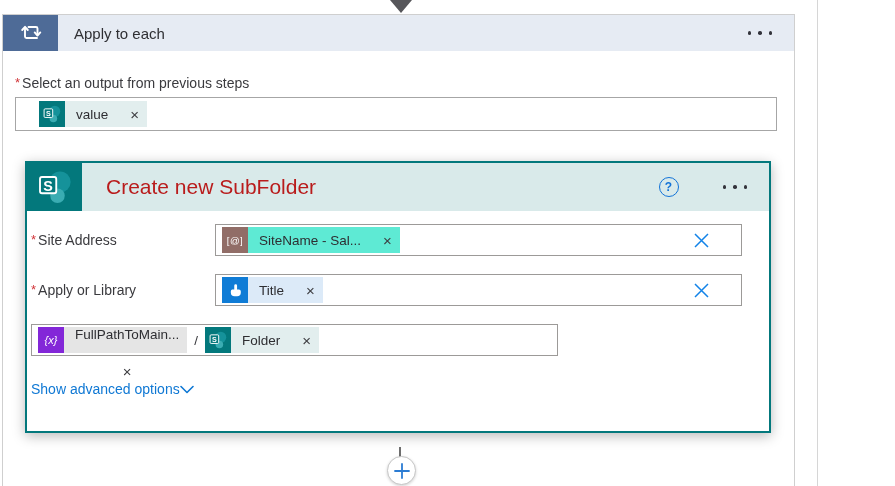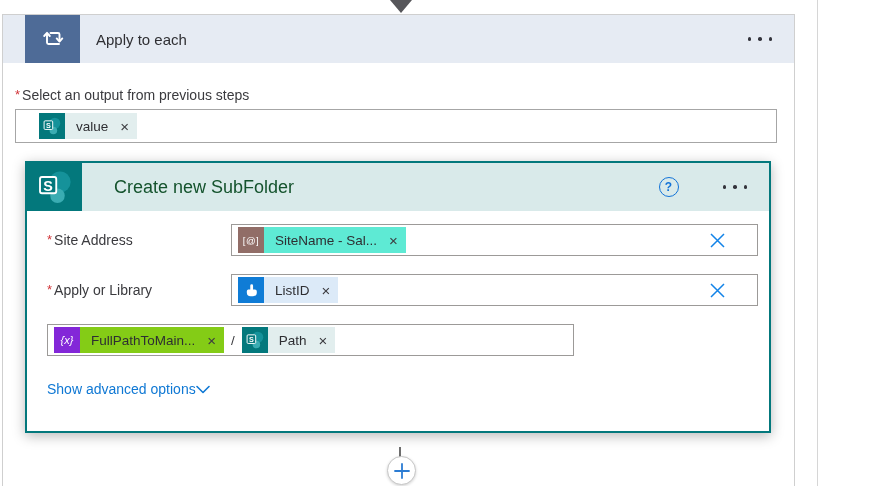--- a/index.html
+++ b/index.html
@@ -9,59 +9,59 @@
 
   
   .v-divider { position:absolute; left:817px; top:0; width:1px; height:486px; background:#d6d6d6; }
 
   
   .top-arrow { position:absolute; left:390px; top:0; width:22px; height:13px; }
 
   
   .scope { position:absolute; left:2px; top:14px; width:793px; height:480px;
     background:#fff; border:1px solid #cfcfcf; }
-  .scope-header { display:flex; align-items:stretch; height:48px; background:#e6ebf3; cursor:pointer;padding-left:22px; }
+  .scope-header { display:flex; align-items:stretch; height:36px; background:#e6ebf3; cursor:pointer; }
   .scope-icon { width:55px; background:#4e6b97; display:flex; align-items:center; justify-content:center; flex:none; }
   .scope-title { display:flex; align-items:center; padding-left:16px; font-size:15px; color:#2f2f33; flex:1; }
   .menu-dots { display:flex; align-items:center; gap:7px; padding:0 22px; cursor:pointer; }
   .menu-dots i { width:3.5px; height:3.5px; border-radius:50%; background:#33333b; display:block; }
 
   .scope-body { padding:24px 12px 8px 12px; }
   .field-label { font-size:14px; color:#3a3a3e; }
   .req { color:#d13438; margin-right:2px; font-size:13px; vertical-align:top; }
 
   .big-input { margin-top:6px; width:762px; height:34px; border:1px solid #a6a6a6; background:#fff;
     display:flex; align-items:center; padding-left:23px; }
 
   
   .token { display:inline-flex; align-items:stretch; height:26px; cursor:pointer; }
   .tok-icon { width:26px; height:26px; flex:none; display:flex; align-items:center; justify-content:center;
     color:#fff; font-size:10px; }
-  .tok-pill { display:flex; align-items:center; gap:12px; padding:0 8px 0 11px; font-size:13.5px; color:#2e2e32; white-space:nowrap; }
+  .tok-pill { display:flex; align-items:center; gap:22px; padding:0 8px 0 11px; font-size:13.5px; color:#2e2e32; white-space:nowrap; }
   .tok-x { font-size:15px; color:#3c3c40; line-height:1; cursor:pointer; }
   .bg-teal  { background:#03787c; }
   .pill-teal{ background:#e2eeee; }
   .bg-maroon{ background:#916d67; font-size:9.5px; letter-spacing:.5px; }
   .pill-gray{ background:#5eead4; }
   .bg-blue  { background:#0f7cd6; }
   .pill-blue{ background:#dceaf8; }
   .bg-purple{ background:#8327d8; font-style:italic; font-size:11px; }
-  .pill-purple{ background:#84cc16; }
+  .pill-purple{ background:#e5e5e5;flex-direction:column; }
 
   
   .card { position:absolute; left:25px; top:161px; width:746px; height:272px; background:#fff;
     border:2px solid #03787c; box-shadow:0 3px 12px rgba(0,0,0,.28); }
   .card-header { display:flex; align-items:stretch; height:48px; background:#d9eaea; cursor:pointer; }
   .card-icon { width:55px; background:#03787c; flex:none; display:flex; align-items:center; justify-content:center; }
-  .card-title { display:flex; align-items:center; padding-left:32px; font-size:18px; color:#14532d; flex:1; }
+  .card-title { display:flex; align-items:center; padding-left:24px; font-size:21px; color:#b91c1c; flex:1; }
   .help-btn { width:20px; height:20px; border:1.6px solid #1273d8; border-radius:50%; color:#1273d8;
     font-size:12px; font-weight:bold; display:flex; align-items:center; justify-content:center;
     align-self:center; margin-right:22px; cursor:pointer; }
 
-  .card-body { padding:13px 0 0 20px; }
+  .card-body { padding:13px 0 0 4px; }
   .frow { display:flex; align-items:center; height:32px; margin-bottom:18px; }
   .frow .field-label { width:184px; flex:none; }
   .finput { position:relative; width:527px; height:32px; border:1px solid #9c9a98; background:#fff;
     display:flex; align-items:center; padding-left:6px; gap:4px; }
   .clear-x { position:absolute; right:30px; top:6px; width:19px; height:19px; cursor:pointer; }
   .sep { font-size:13.5px; color:#3a3a3e; padding:0 3px; }
 
   .adv-link { margin-top:7px; display:inline-flex; align-items:center; gap:0; color:#0f78d4;
     font-size:14px; cursor:pointer; }
 
@@ -172,21 +172,21 @@
         </div>
         <div class="finput">
           <span class="token">
             <span class="tok-icon bg-blue">
               <svg width="15" height="15" viewBox="0 0 24 24">
                 <rect x="10" y="2" width="4.5" height="11" rx="2.2" fill="#fff"></rect>
                 <path d="M6.5 10.5 H17.5 a3 3 0 0 1 3 3 V15 a6 6 0 0 1 -6 6 h-4 a6 6 0 0 1 -6 -6 v-1.5 a3 3 0 0 1 2 -3 z" fill="#fff"></path>
               </svg>
             </span>
             <span class="tok-pill pill-blue">
-              <span>ListID</span>
+              <span>Title</span>
               <span class="tok-x">×</span>
             </span>
           </span>
           <svg class="clear-x" viewBox="0 0 19 19">
             <path d="M3 3 L16 16 M16 3 L3 16" stroke="#1283e8" stroke-width="1.5" fill="none"></path>
           </svg>
         </div>
       </div>
 
       
@@ -203,21 +203,21 @@
           <span class="token">
             <span class="tok-icon bg-teal">
               <svg width="22" height="22" viewBox="0 0 32 32">
                 <circle cx="20" cy="12" r="8" fill="#15929a"></circle>
                 <circle cx="18" cy="22.5" r="5.5" fill="#3aacb2"></circle>
                 <rect x="4.5" y="8.5" width="12.5" height="12.5" rx="1.5" fill="#03787c" stroke="#fff" stroke-width="1.4"></rect>
                 <text x="10.7" y="18.9" text-anchor="middle" font-size="10.5" font-weight="bold" fill="#fff" font-family="Liberation Sans, sans-serif">S</text>
               </svg>
             </span>
             <span class="tok-pill pill-teal">
-              <span>Path</span>
+              <span>Folder</span>
               <span class="tok-x">×</span>
             </span>
           </span>
         </div>
       </div>
 
       <div class="adv-link">
         <span>Show advanced options</span>
         <svg width="14" height="9" viewBox="0 0 14 9" fill="none" stroke="#0f78d4" stroke-width="1.6" stroke-linecap="round" stroke-linejoin="round">
           <path d="M1 1.5 L7 7.5 L13 1.5"></path>

